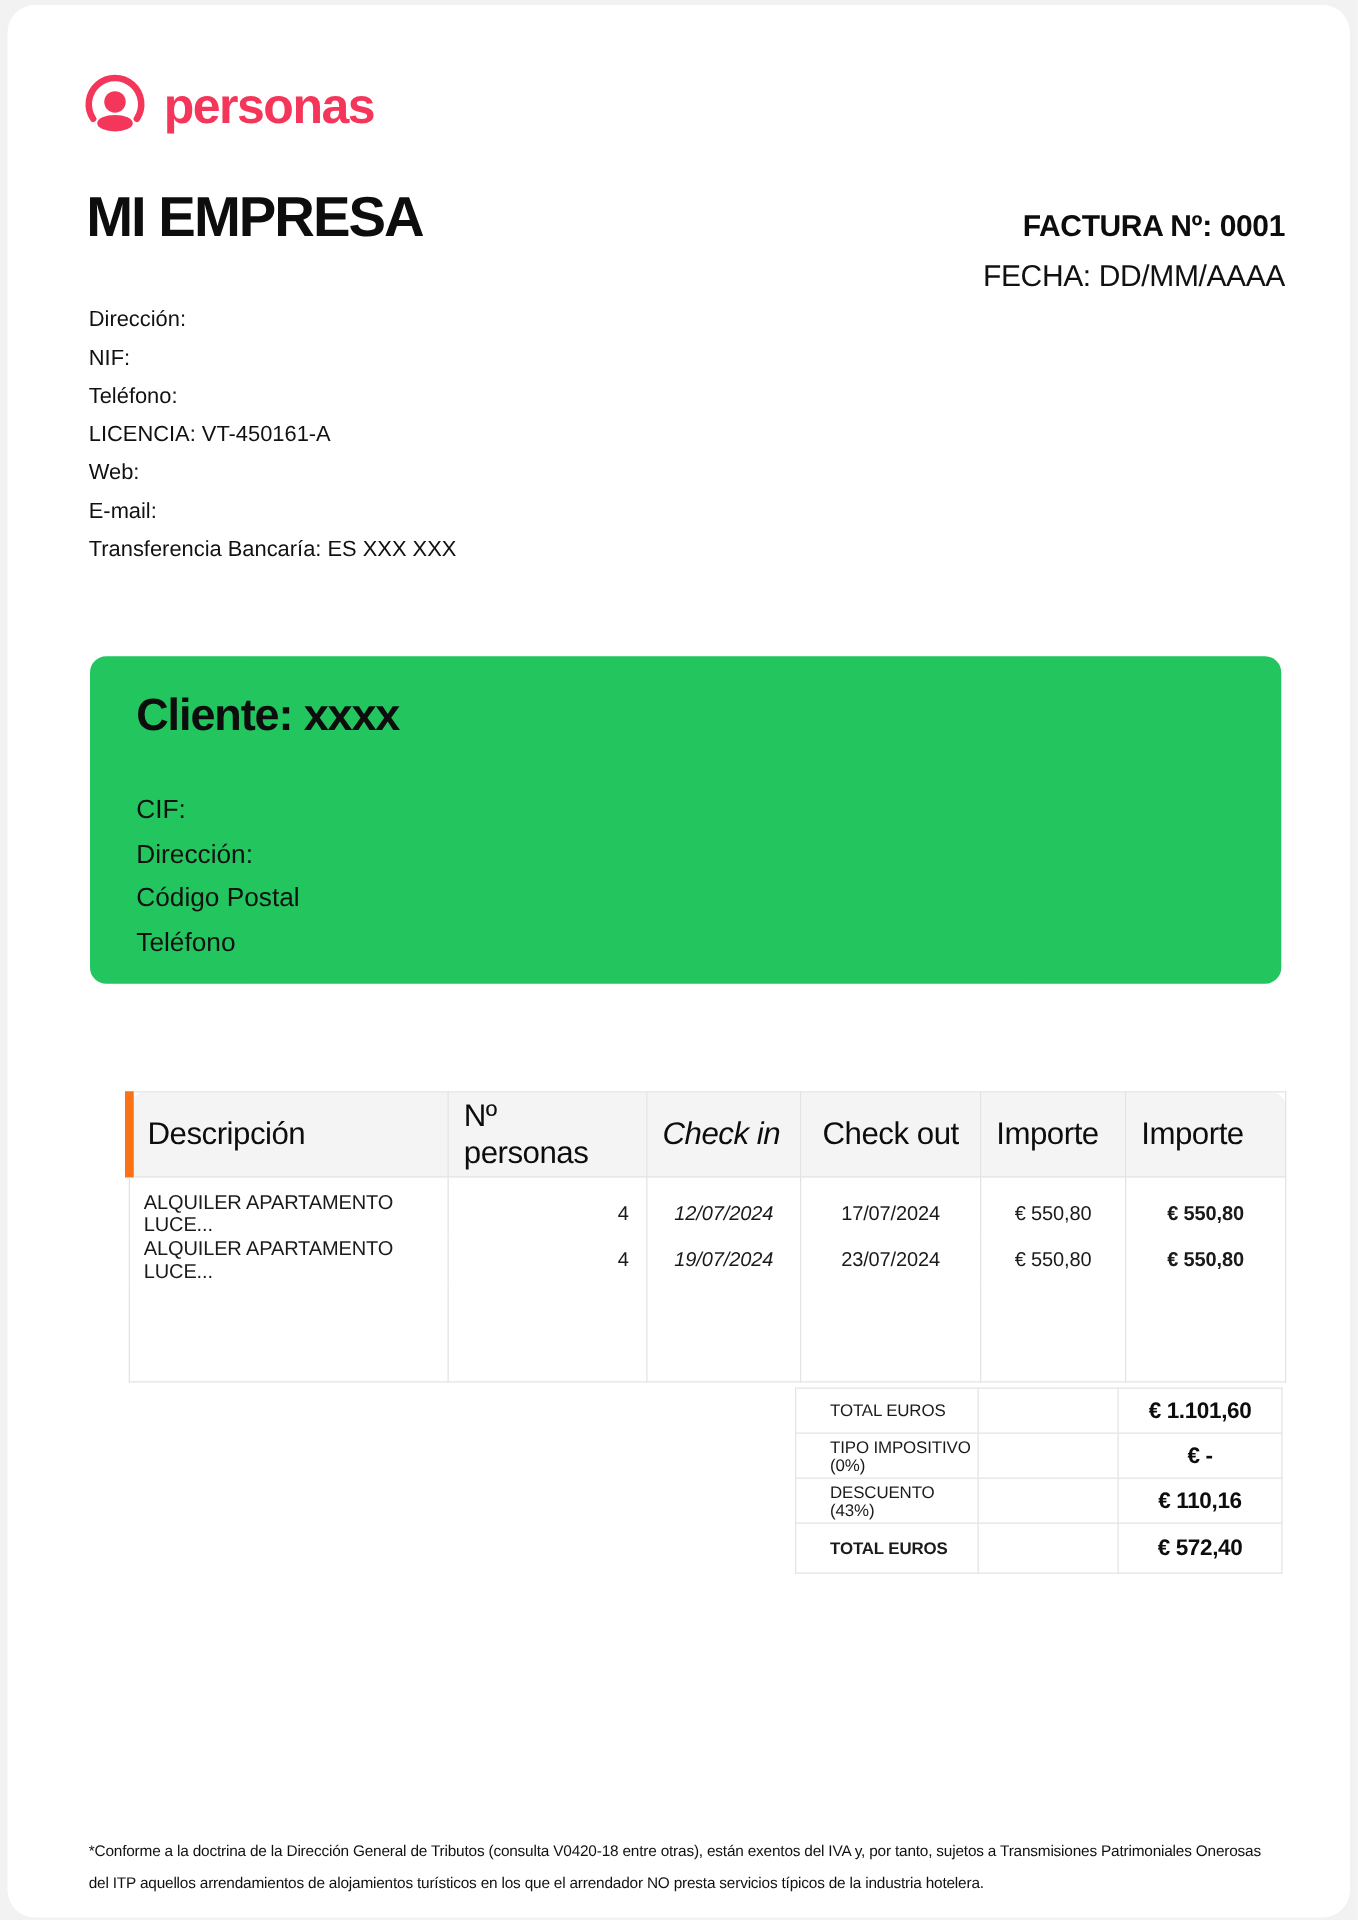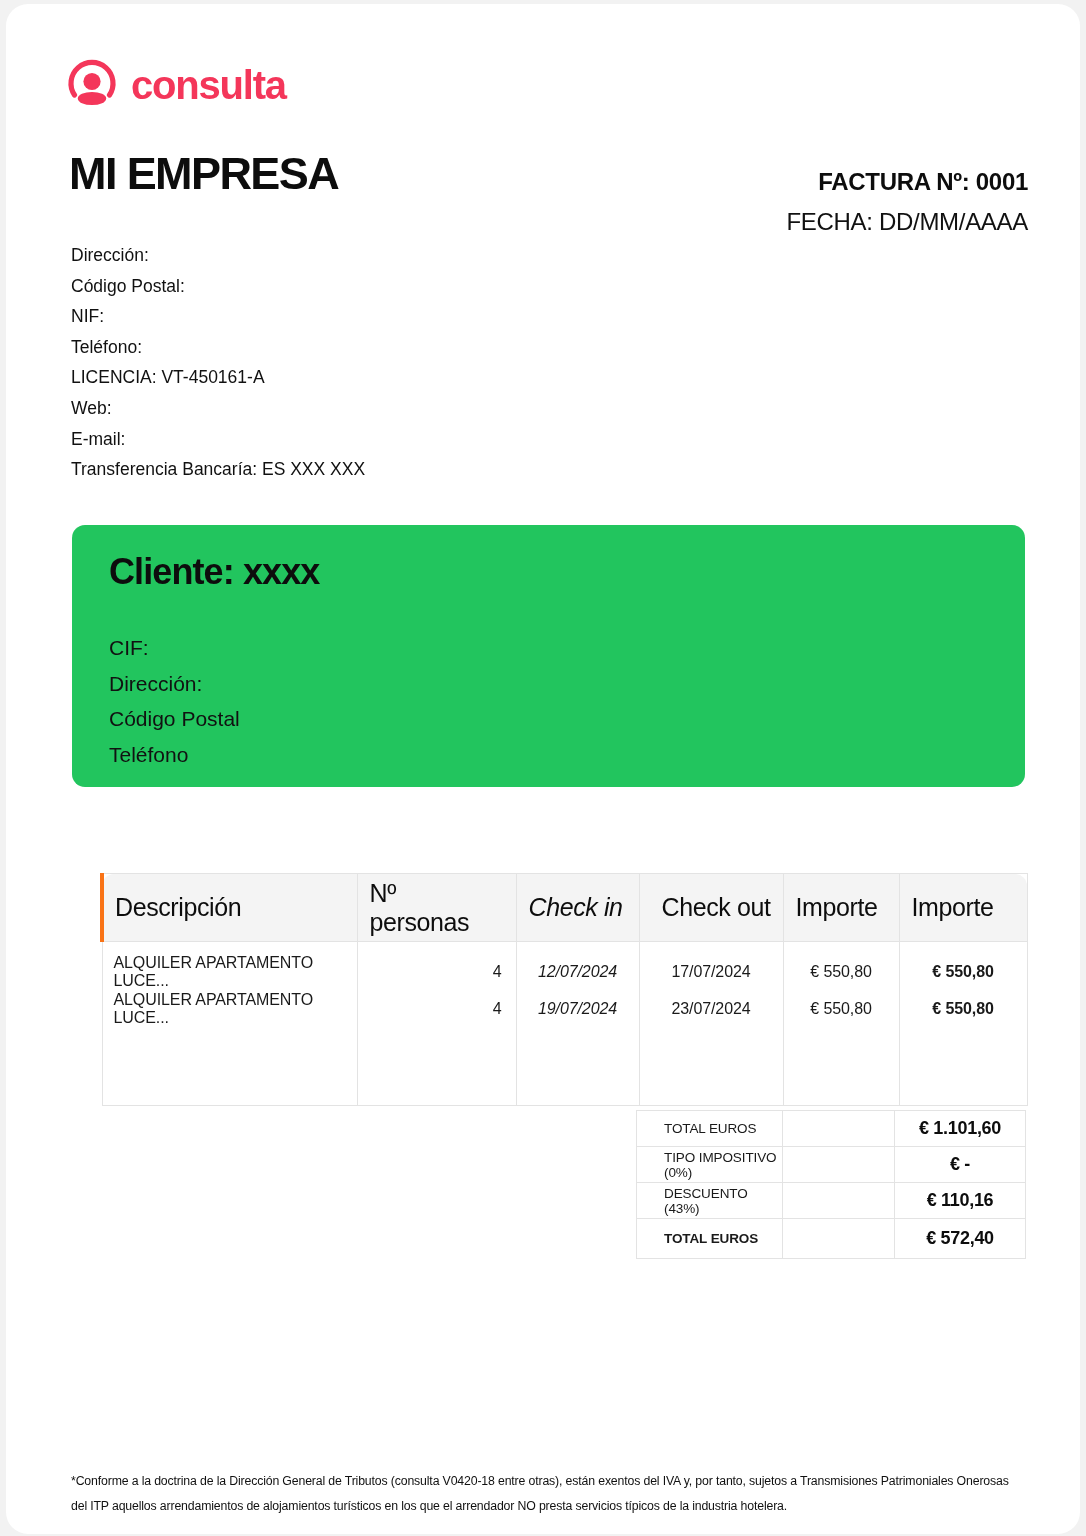--- a/index.html
+++ b/index.html
@@ -130,21 +130,21 @@
     background: #f4f4f4;
     height: 68px;
     font-weight: normal;
     font-size: 25px;
     color: #0d0d0d;
     letter-spacing: -0.4px;
     text-align: left;
     padding: 0 12px;
     vertical-align: middle;
   }
-  .items-table thead th:first-child { border-top-left-radius: 12px; border-left: 4px solid #f97316; }
+  .items-table thead th:first-child { border-top-left-radius: 12px; border-left: 7px solid #f97316; }
   .items-table thead th:last-child { border-top-right-radius: 12px; }
 
   .items-table tbody td {
     height: 37px;
     font-size: 16px;
     color: #1a1a1a;
     letter-spacing: -0.1px;
     vertical-align: middle;
     border-top: none;
     border-bottom: none;
@@ -213,27 +213,26 @@
 <body>
 
 <div class="page">
 
   <div class="logo-row">
     <svg class="logo-mark" viewBox="0 0 52 52">
       <path d="M8.5 36 A21 21 0 1 1 43.5 36" fill="none" stroke="#f4365a" stroke-width="5.2" stroke-linecap="round"></path>
       <circle cx="26" cy="22.5" r="8.6" fill="#f4365a"></circle>
       <ellipse cx="26" cy="39.5" rx="14.2" ry="6.6" fill="#f4365a"></ellipse>
     </svg>
-    <div class="logo-word">consulta</div>
+    <div class="logo-word">personas</div>
   </div>
 
   <div class="company-name">MI EMPRESA</div>
   <div class="company-lines">
     <div>Dirección:</div>
-    <div>Código Postal:</div>
     <div>NIF:</div>
     <div>Teléfono:</div>
     <div>LICENCIA: VT-450161-A</div>
     <div>Web:</div>
     <div>E-mail:</div>
     <div>Transferencia Bancaría: ES XXX XXX</div>
   </div>
 
   <div class="meta">
     <div class="meta-invoice">FACTURA Nº: 0001</div>
@@ -249,21 +248,21 @@
       <div>Teléfono</div>
     </div>
   </div>
 
   <table class="items-table">
     <thead>
       <tr>
         <th class="c-desc">Descripción</th>
         <th class="c-pers" style="text-align:left">Nº personas</th>
         <th class="c-in" style="text-align:left">Check in</th>
-        <th class="c-out" style="text-align:right">Check out</th>
+        <th class="c-out" style="text-align:center">Check out</th>
         <th class="c-imp1" style="text-align:left">Importe</th>
         <th class="c-imp2" style="text-align:left;font-weight:normal">Importe</th>
       </tr>
     </thead>
     <tbody>
       <tr>
         <td class="c-desc">ALQUILER APARTAMENTO LUCE...</td>
         <td class="c-pers">4</td>
         <td class="c-in">12/07/2024</td>
         <td class="c-out">17/07/2024</td>

